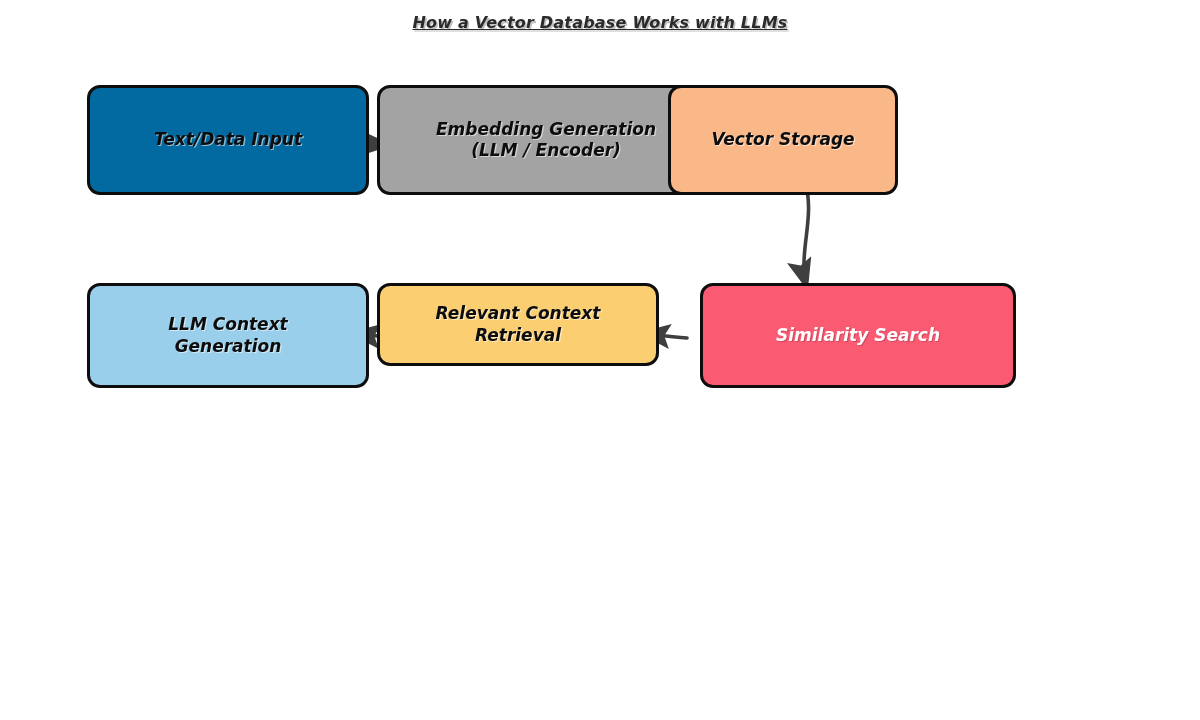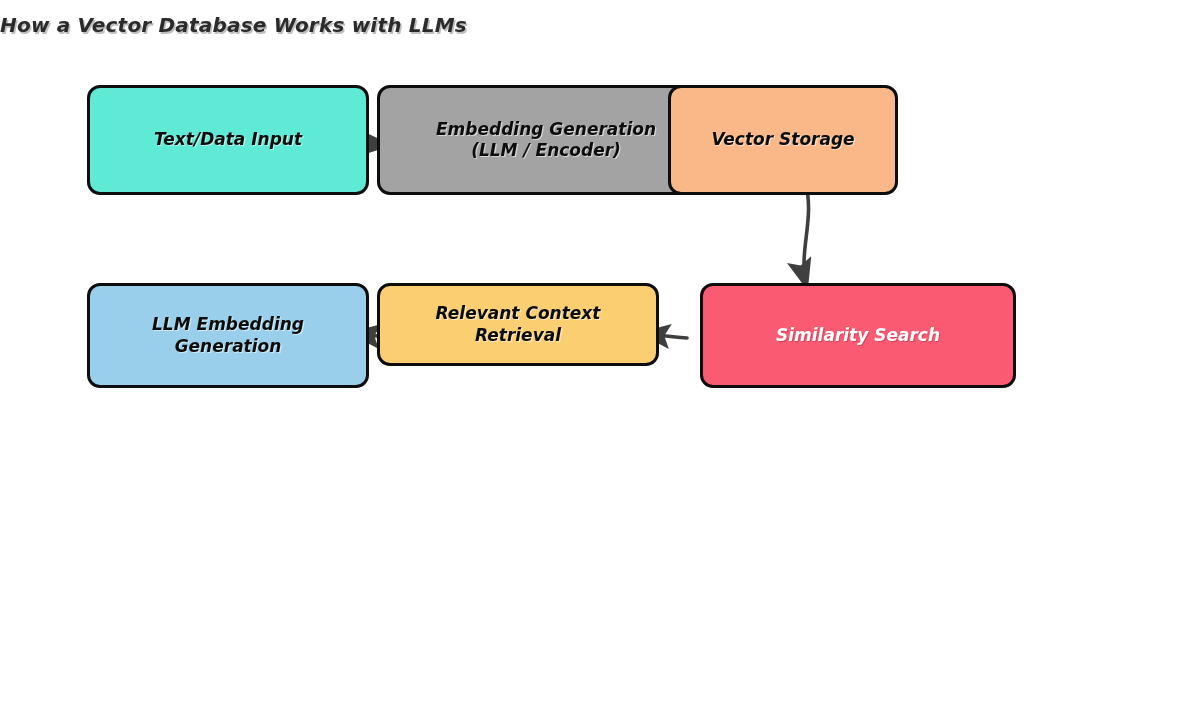--- a/index.html
+++ b/index.html
@@ -19,29 +19,30 @@
     width: 1200px;
     height: 720px;
     background: #ffffff;
   }
 
   #diagram-title {
     position: absolute;
     left: 0;
     top: 13px;
     width: 1200px;
-    text-align: left;
+    text-align: center;
     font-family: "DejaVu Sans", sans-serif;
-    font-size: 20px;
+    font-size: 16px;
     font-weight: bold;
     font-style: italic;
     letter-spacing: 0.2px;
     color: #2b2b2b;
     text-shadow: 1.5px 1.5px 0 rgba(170,170,170,0.75);
     white-space: nowrap;
+    text-decoration: underline;
   }
 
   .node {
     position: absolute;
     box-sizing: border-box;
     border: 3px solid #0d0d0d;
     border-radius: 13px;
     display: flex;
     align-items: center;
     justify-content: center;
@@ -88,21 +89,21 @@
 
     <path d="M 634,140 C 650,141 664,144 681,145" fill="none" stroke="#3f3f3f" stroke-width="3.6" stroke-linecap="round" marker-end="url(#arrowhead)"></path>
 
     <path d="M 805,181 C 816,220 797,252 807,288" fill="none" stroke="#3f3f3f" stroke-width="3.6" stroke-linecap="round" marker-end="url(#arrowhead)"></path>
 
     <path d="M 687,338 C 672,337 658,335 641,333" fill="none" stroke="#3f3f3f" stroke-width="3.6" stroke-linecap="round" marker-end="url(#arrowhead)"></path>
 
     <path d="M 400,338 C 384,337 368,335 351,333" fill="none" stroke="#3f3f3f" stroke-width="3.6" stroke-linecap="round" marker-end="url(#arrowhead)"></path>
   </svg>
 
-  <div class="node" style="left: 87px; top: 85px; width: 282px; height: 110px; background: #5eead4; color: rgb(13, 13, 13); border-color: rgb(13, 13, 13);">
+  <div class="node" style="left: 87px; top: 85px; width: 282px; height: 110px; background: #0369a1; color: rgb(13, 13, 13); border-color: rgb(13, 13, 13);">
     <span>Text/Data Input</span>
   </div>
 
   <div class="node" style="left: 377px; top: 85px; width: 338px; height: 110px; background: #a3a3a3; color: rgb(13, 13, 13); border-color: rgb(13, 13, 13);">
     <span>Embedding Generation
 (LLM / Encoder)</span>
   </div>
 
   <div class="node" style="left: 668px; top: 85px; width: 230px; height: 110px; background: rgb(250, 183, 135); color: rgb(13, 13, 13); border-color: rgb(13, 13, 13);">
     <span>Vector Storage</span>
@@ -111,17 +112,17 @@
   <div class="node light-text" style="left: 668px; top: 283px; width: 316px; height: 105px; background: rgb(251, 91, 114); color: rgb(255, 255, 255); border-color: rgb(13, 13, 13); margin-left: 32px;">
     <span>Similarity Search</span>
   </div>
 
   <div class="node" style="left: 377px; top: 283px; width: 282px; height: 83px; background: rgb(251, 206, 114); color: rgb(13, 13, 13); border-color: rgb(13, 13, 13);">
     <span>Relevant Context
 Retrieval</span>
   </div>
 
   <div class="node" style="left: 87px; top: 283px; width: 282px; height: 105px; background: rgb(153, 207, 234); color: rgb(13, 13, 13); border-color: rgb(13, 13, 13);">
-    <span>LLM Embedding
+    <span>LLM Context
 Generation</span>
   </div>
 
 </div>
 
 </body></html>

